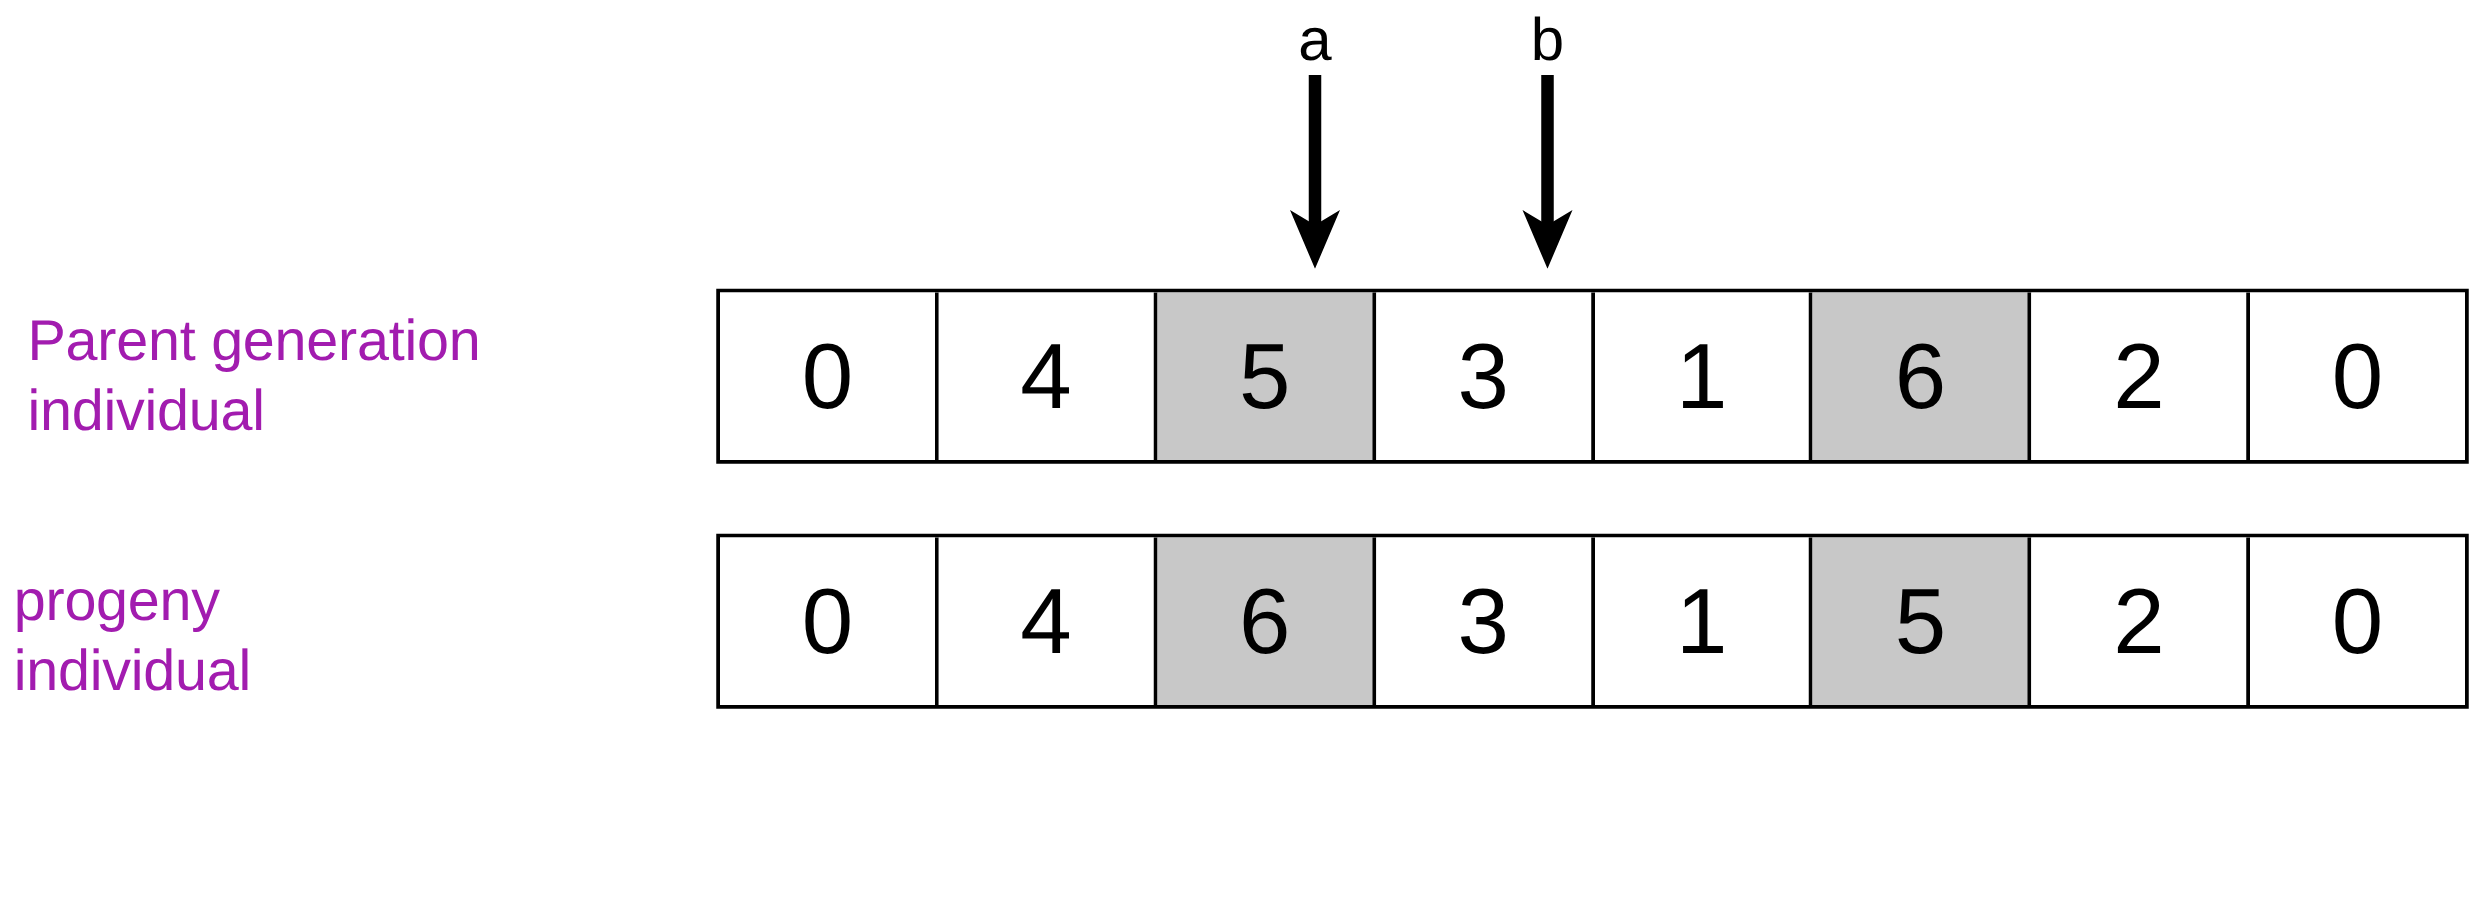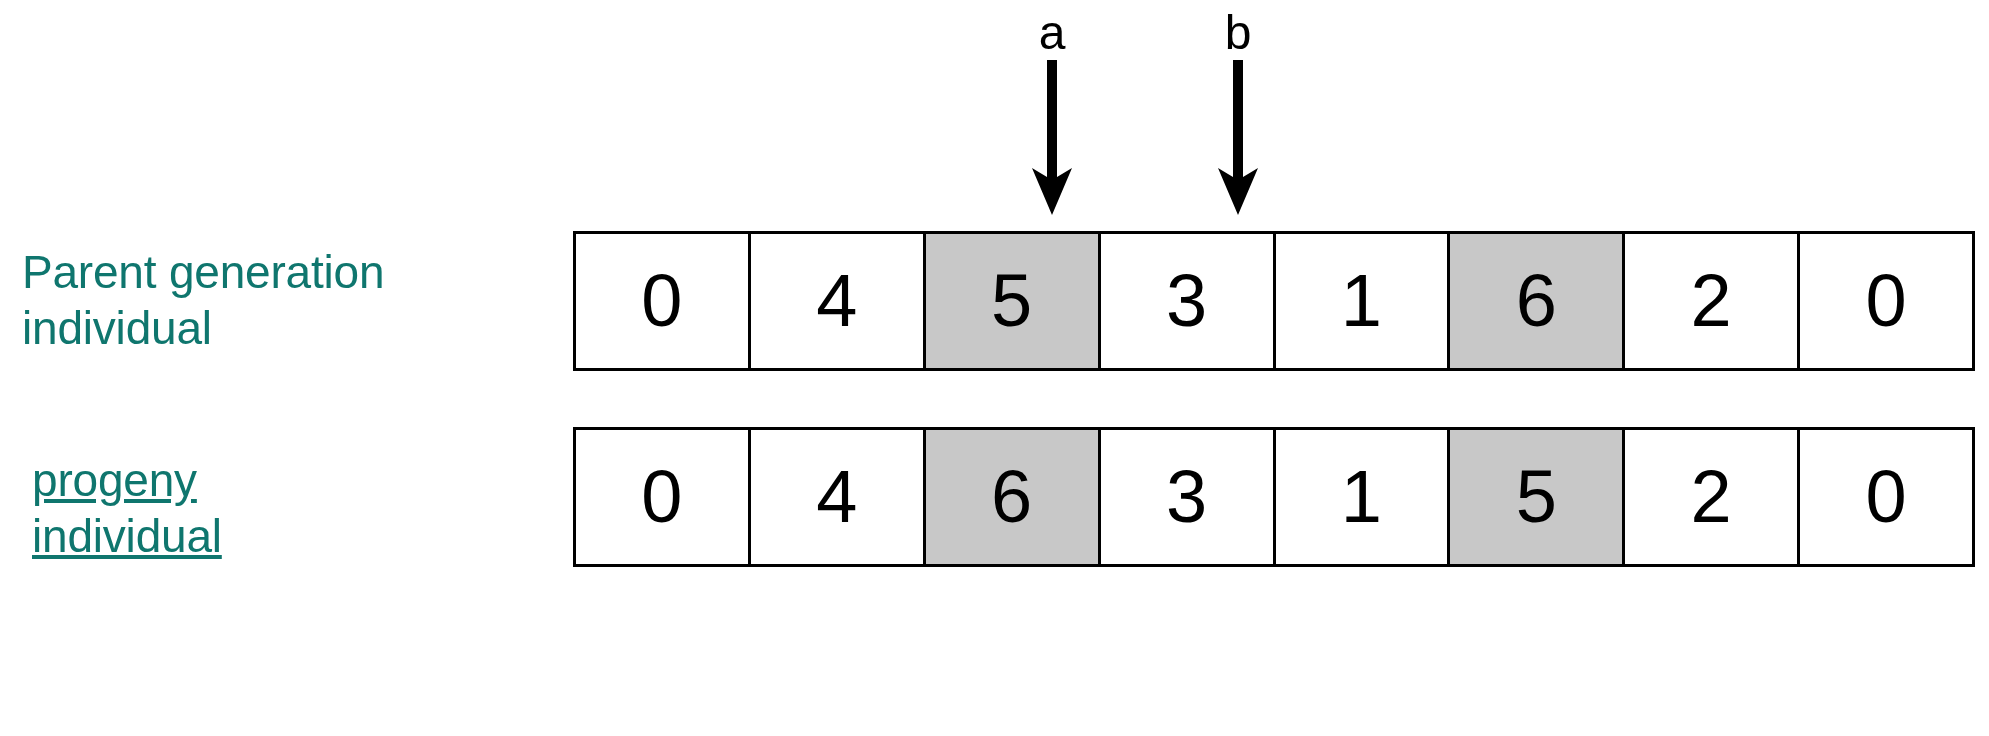--- a/index.html
+++ b/index.html
@@ -23,26 +23,26 @@
     background: #ffffff;
   }
 
   
   .caption {
     position: absolute;
     font-family: "Liberation Sans", sans-serif;
     font-size: 46px;
     line-height: 1.22;
     font-weight: 400;
-    color: #0f766e;
+    color: #a21caf;
     letter-spacing: -0.2px;
     white-space: pre-line;
   }
   #caption-parent { left: 22px; top: 244px; }
-  #caption-progeny { left: 32px; top: 452px; text-decoration: underline; }
+  #caption-progeny { left: 11px; top: 452px; }
 
   
   .marker {
     position: absolute;
     width: 120px;
     text-align: center;
   }
   .marker-label {
     font-family: "Liberation Sans", sans-serif;
     font-size: 48px;

